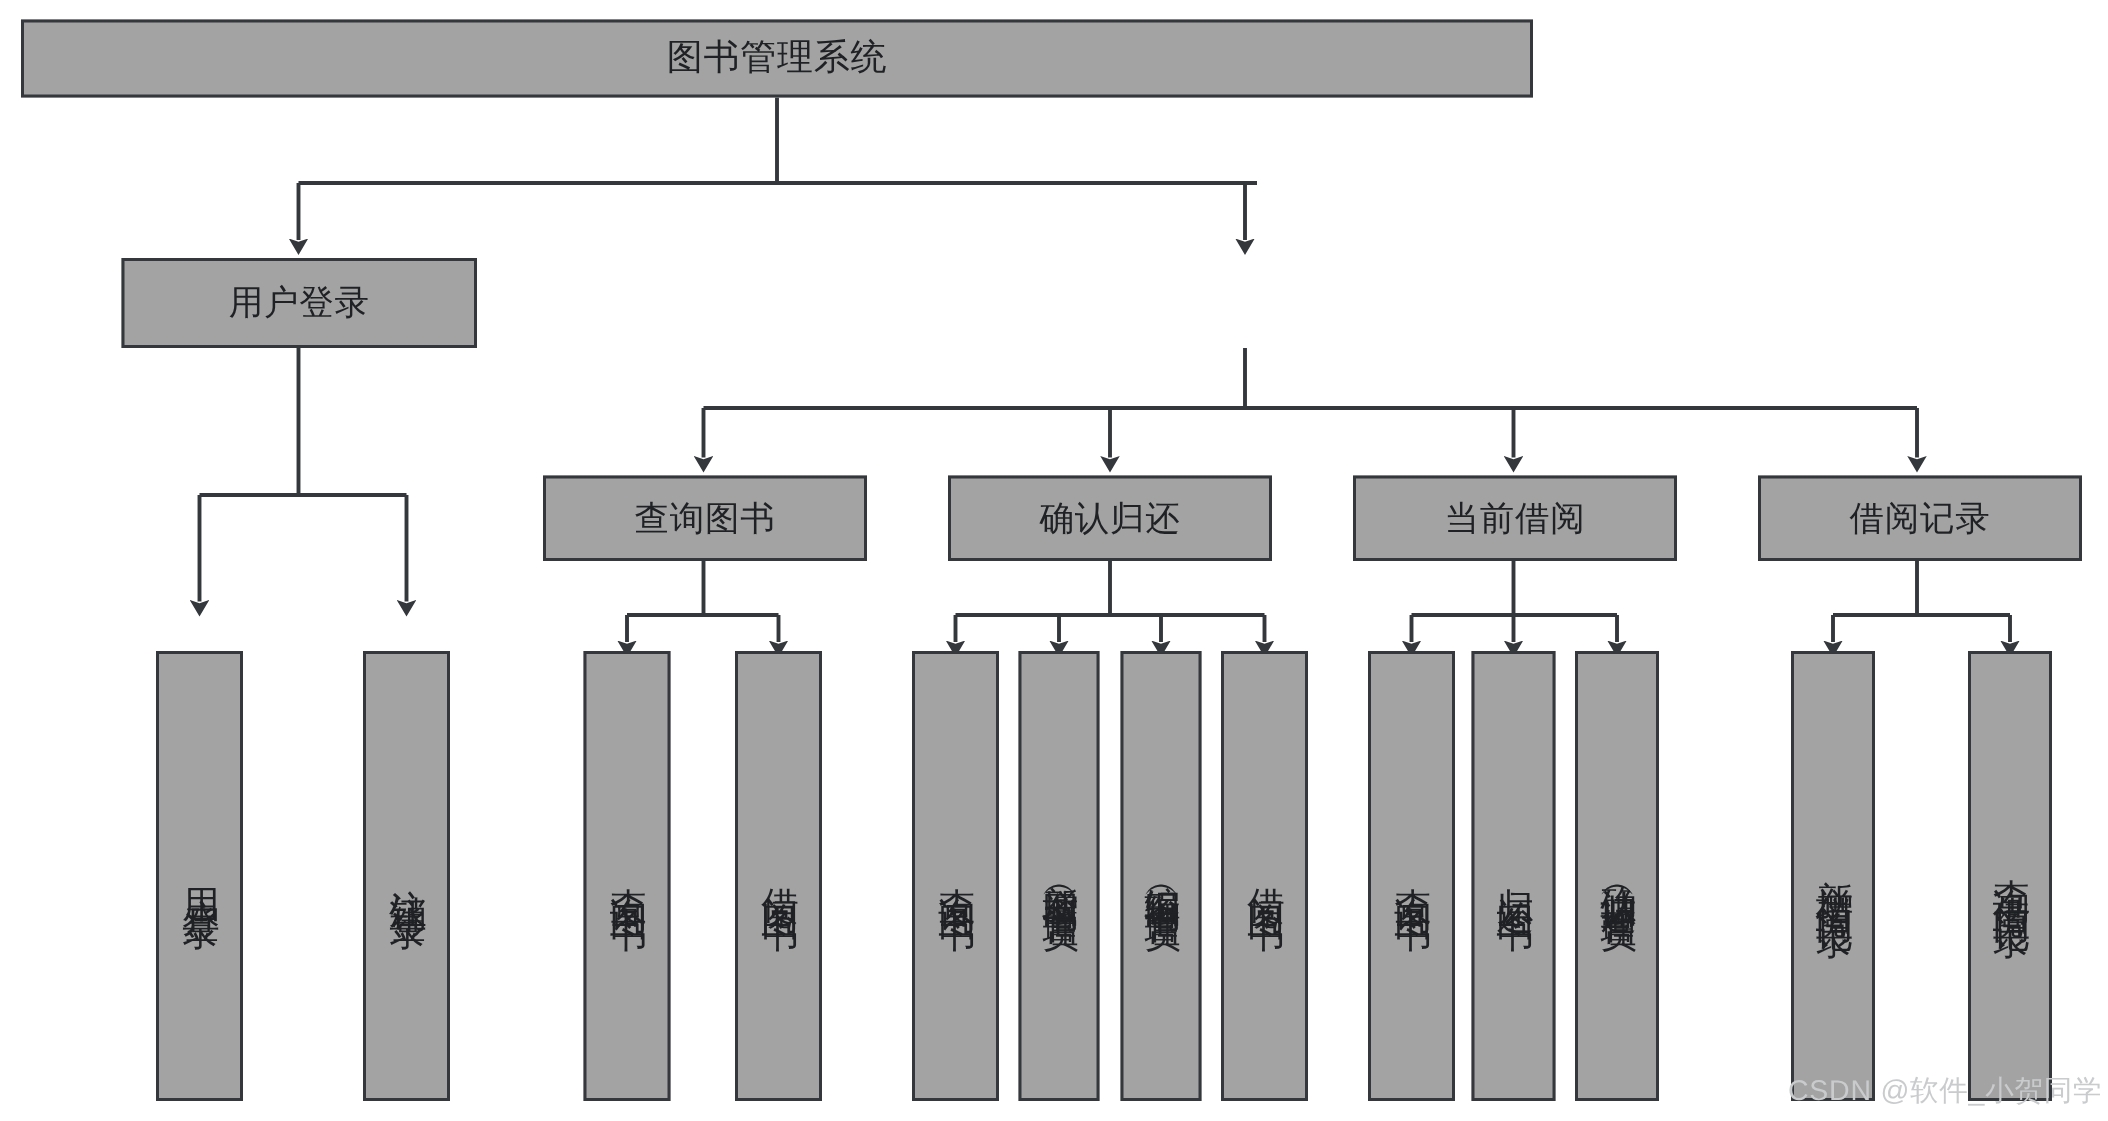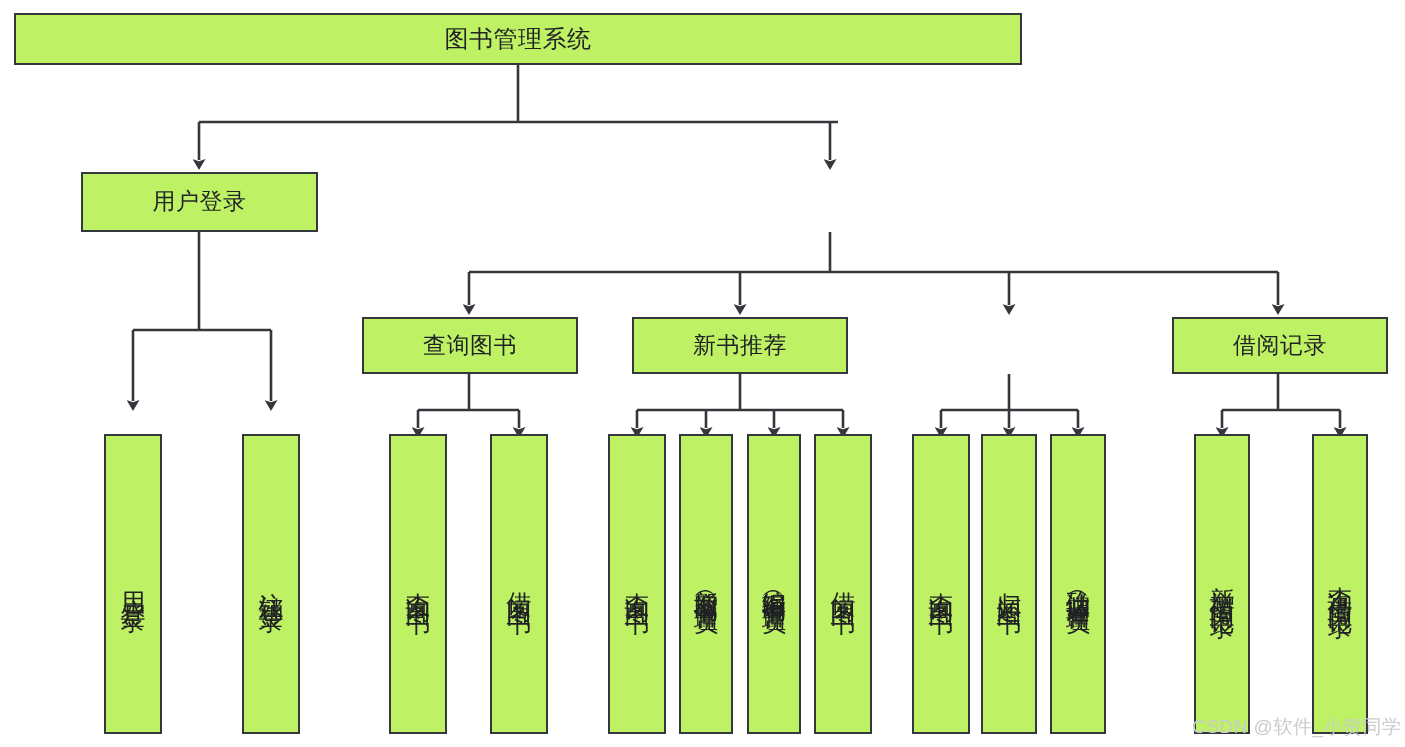--- a/index.html
+++ b/index.html
@@ -9,21 +9,21 @@
     font-family:"Liberation Sans","DejaVu Sans",sans-serif;
     overflow:hidden;
     position:relative;
   }
   #canvas{position:absolute;left:0;top:0;width:1405px;height:747px;}
   svg.connectors{position:absolute;left:0;top:0;width:1405px;height:747px;pointer-events:none;}
 
   .node{
     position:absolute;
     box-sizing:border-box;
-    background:#bef264;
+    background:#a3a3a3;
     border:2px solid #34373b;
     display:flex;
     align-items:center;
     justify-content:center;
     color:#1f2124;
   }
   .node .label{
     display:block;
     text-align:center;
     line-height:1.12;
@@ -120,21 +120,24 @@
   </div>
 
   <div class="node h" style="left:81px;top:172px;width:237px;height:60px;">
     <span class="label">用户登录</span>
   </div>
 
   <div class="node h" style="left:362px;top:317px;width:216px;height:57px;">
     <span class="label">查询图书</span>
   </div>
   <div class="node h" style="left:632px;top:317px;width:216px;height:57px;">
-    <span class="label">新书推荐</span>
+    <span class="label">确认归还</span>
+  </div>
+  <div class="node h" style="left:902px;top:317px;width:216px;height:57px;">
+    <span class="label">当前借阅</span>
   </div>
   <div class="node h" style="left:1172px;top:317px;width:216px;height:57px;">
     <span class="label">借阅记录</span>
   </div>
 
   <div class="node v" style="left:104px;top:434px;width:58px;height:300px;">
     <span class="label">用户登录</span>
   </div>
   <div class="node v" style="left:242px;top:434px;width:58px;height:300px;">
     <span class="label">注销登录</span>

